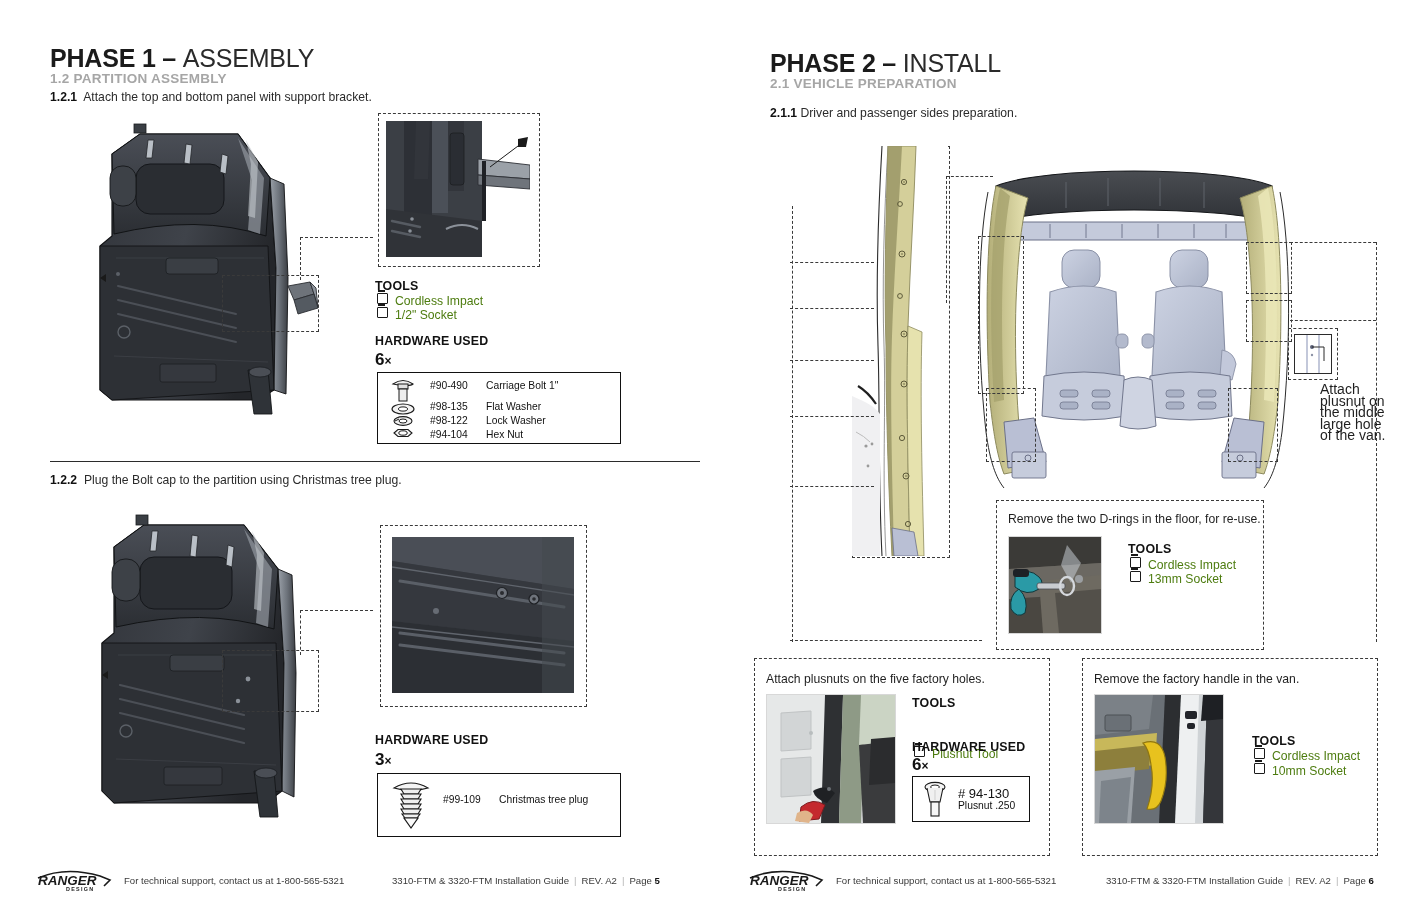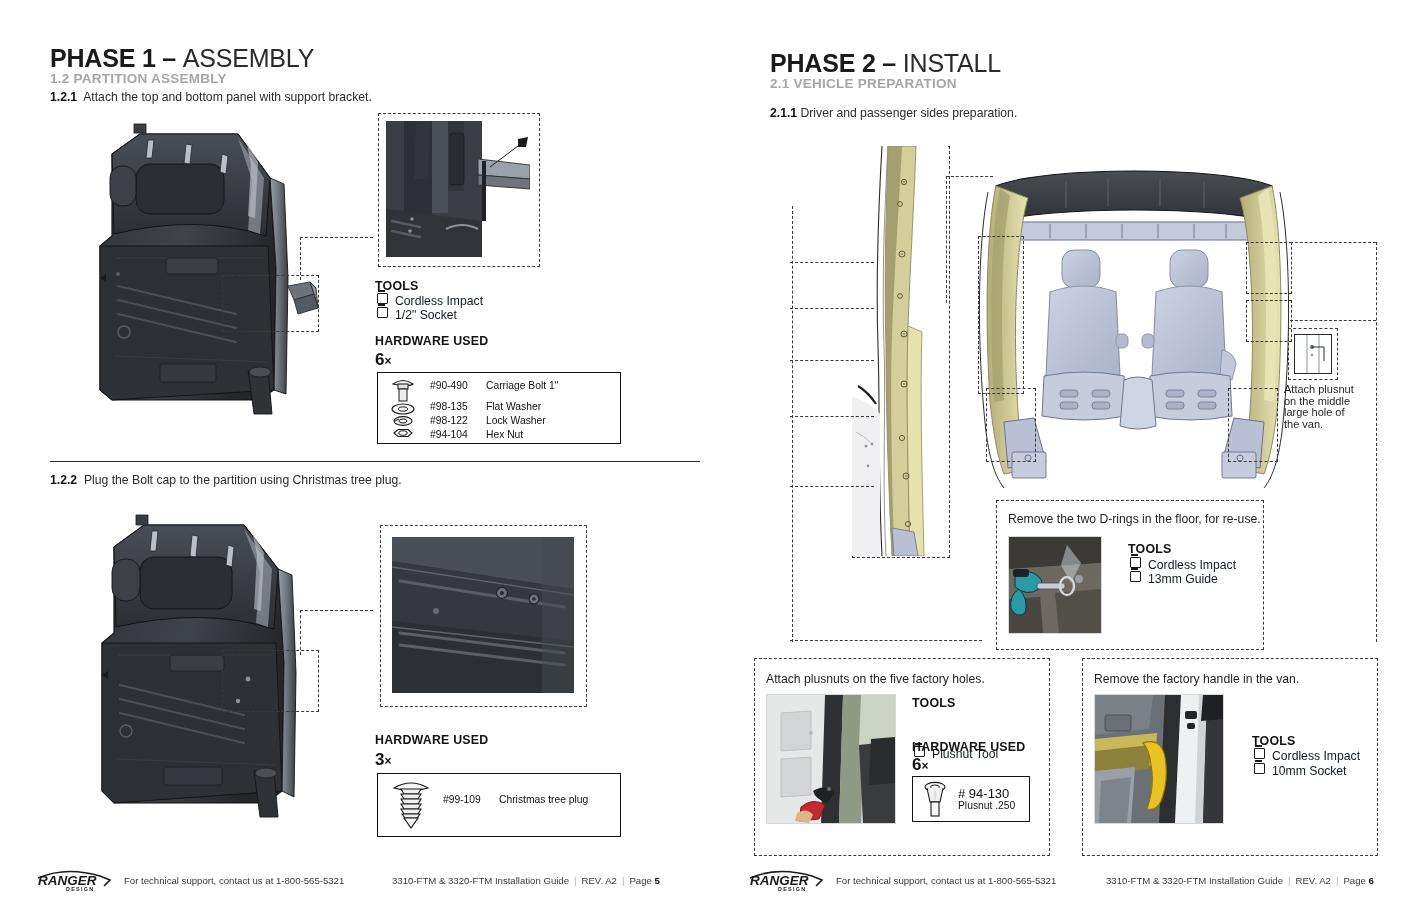--- a/index.html
+++ b/index.html
@@ -14,25 +14,25 @@
   .phase-title .b{font-weight:bold;}
   .phase-title .l{font-weight:normal;color:#2a2a2a;}
   .sub-title{position:absolute;font-size:13.5px;font-weight:bold;color:#a6a6a6;letter-spacing:.25px;}
   .step-line{position:absolute;font-size:12.2px;color:#2b2b2b;white-space:nowrap;text-align:right;}
   .step-line b{font-weight:bold;color:#111;}
 
   
   .hd{position:absolute;font-size:12.4px;font-weight:bold;color:#111;letter-spacing:.2px;}
   .qty{position:absolute;font-size:17px;font-weight:bold;color:#111;}
   .qty span{font-size:12px;font-weight:bold;}
-  .tool-item{position:absolute;font-size:12.2px;color:#0f172a;white-space:nowrap;}
+  .tool-item{position:absolute;font-size:12.2px;color:#4d7c0f;white-space:nowrap;}
   .chk{display:inline-block;width:9px;height:9px;border:1.6px solid #1a1a1a;margin-right:7px;vertical-align:1px;border-radius:1px;}
   .chk::after{content:"";display:block;width:7px;height:2px;background:#1a1a1a;margin:-4px 0 0 0px;}
   .note{position:absolute;font-size:12.2px;color:#1f1f1f;}
-  .smallnote{position:absolute;font-size:11px;line-height:11.6px;color:#1f1f1f;}
+  .smallnote{position:absolute;font-size:14px;line-height:11.6px;color:#1f1f1f;margin-left:36px;}
 
   .hwbox{position:absolute;border:1px solid #111;background:#fff;}
   .hwrow{position:absolute;font-size:10.3px;color:#111;white-space:nowrap;}
   .hwrow .pn{display:inline-block;min-width:56px;}
   .hwrow.bold{font-weight:normal;font-size:13px;}
 
   .dashbox{position:absolute;border:1.5px dashed #3a3a3a;}
   .dashbox.thin{border-width:1.2px;}
   .rule{position:absolute;background:#2b2b2b;}
 
@@ -499,21 +499,21 @@
 
         <polygon points="58,8 72,26 62,46 52,28" fill="#cfd6dd" opacity="0.5"></polygon>
         <circle cx="70" cy="42" r="4" fill="#b9c2cb" opacity="0.6"></circle>
       </svg>
     </div>
     <div class="hd" style="left:416px;top:542px;">TOOLS</div>
     <div class="tool-item" style="left:418px;top:557px;">
       <span class="chk"></span><span>Cordless Impact</span>
     </div>
     <div class="tool-item" style="left:418px;top:571px;">
-      <span class="chk"></span><span>13mm Guide</span>
+      <span class="chk"></span><span>13mm Socket</span>
     </div>
 
     <div class="dashbox thin" style="left:42px;top:658px;width:294px;height:196px;"></div>
     <div class="note" style="left:54px;top:672px;">Attach plusnuts on the five factory holes.</div>
     <div class="photo" style="left:54px;top:694px;width:128px;height:128px;border:1px solid #d8d8d8;">
       <svg width="128" height="128" viewBox="0 0 128 128">
         <rect width="128" height="128" fill="#d7d9da"></rect>
         <polygon points="0,0 58,0 58,128 0,128" fill="#e6e8e8"></polygon>
         <polygon points="14,18 44,16 44,54 14,56" fill="#d2d5d6" stroke="#c0c3c4" stroke-width="1"></polygon>
         <polygon points="14,64 44,62 44,100 14,102" fill="#d2d5d6" stroke="#c0c3c4" stroke-width="1"></polygon>

